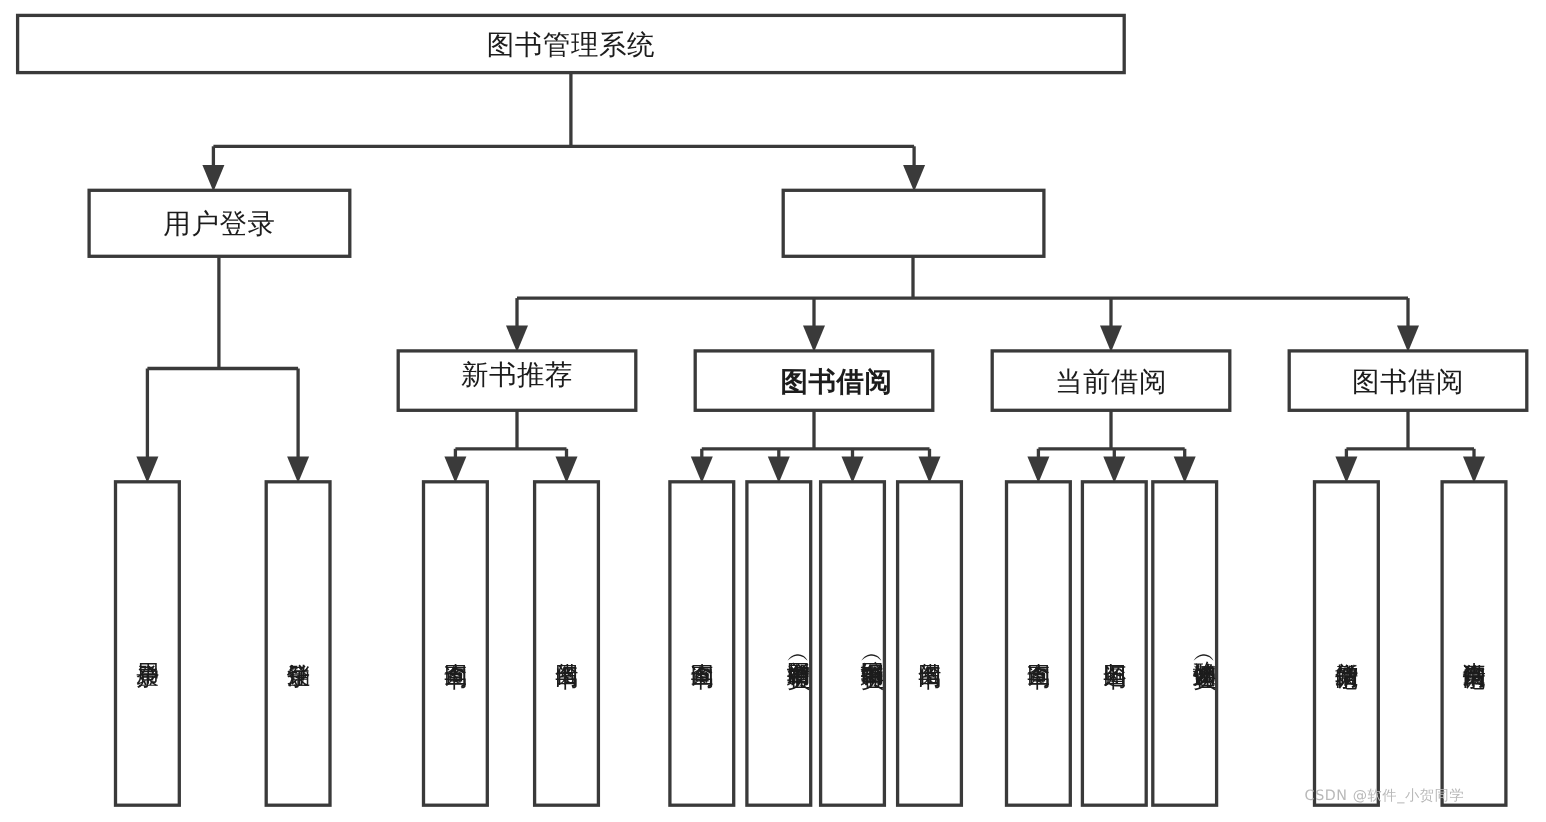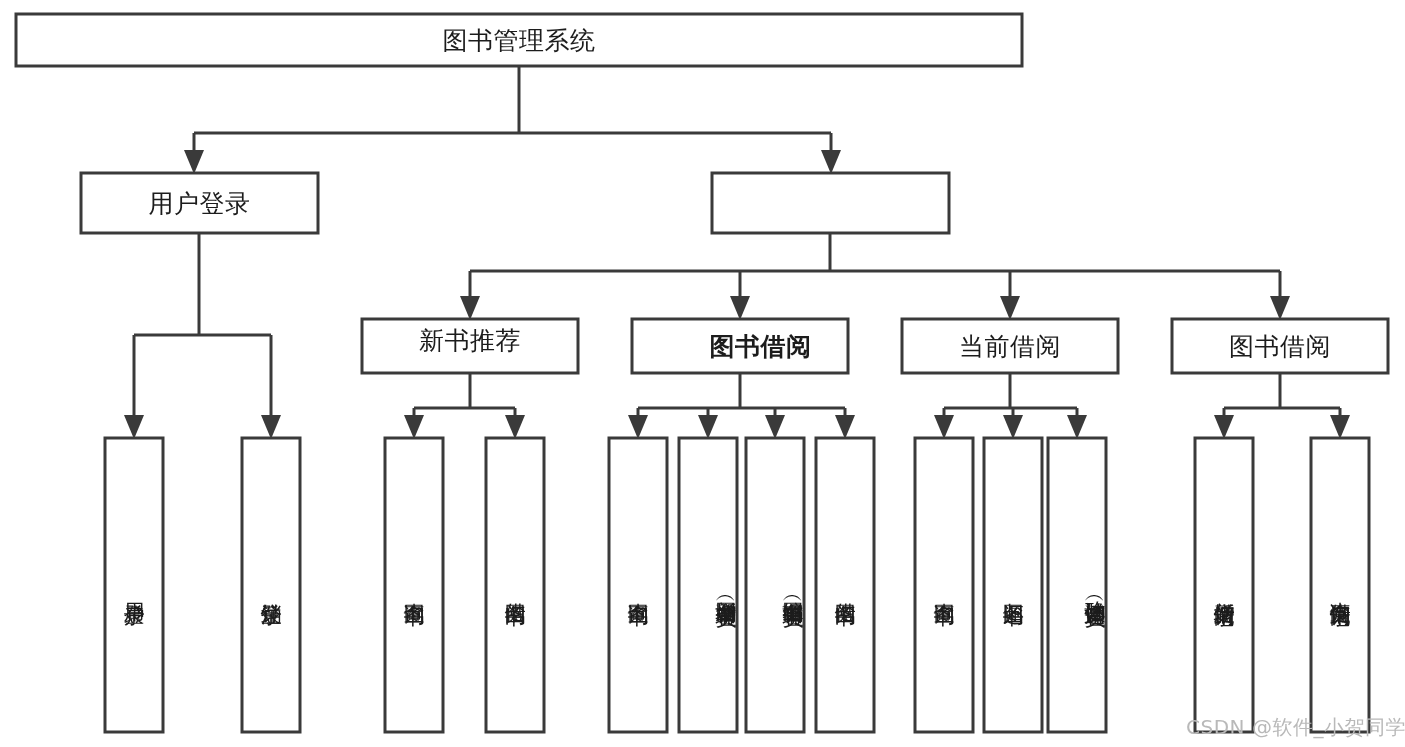--- a/index.html
+++ b/index.html
@@ -64,21 +64,21 @@
     writing-mode: vertical-rl;
     text-orientation: upright;
     font-size: 21px;
     letter-spacing: 1px;
     padding-top: 6px;
   }
   .watermark {
     position: absolute;
     left: 1186px;
     top: 714px;
-    font-size: 20px;
+    font-size: 13px;
     color: #b9b9b9;
     font-family: "DejaVu Sans", "Liberation Sans", sans-serif;
     white-space: nowrap;
     letter-spacing: 0.5px;
   }
 </style>
 </head>
 <body>
 
 <div id="diagram-root">

